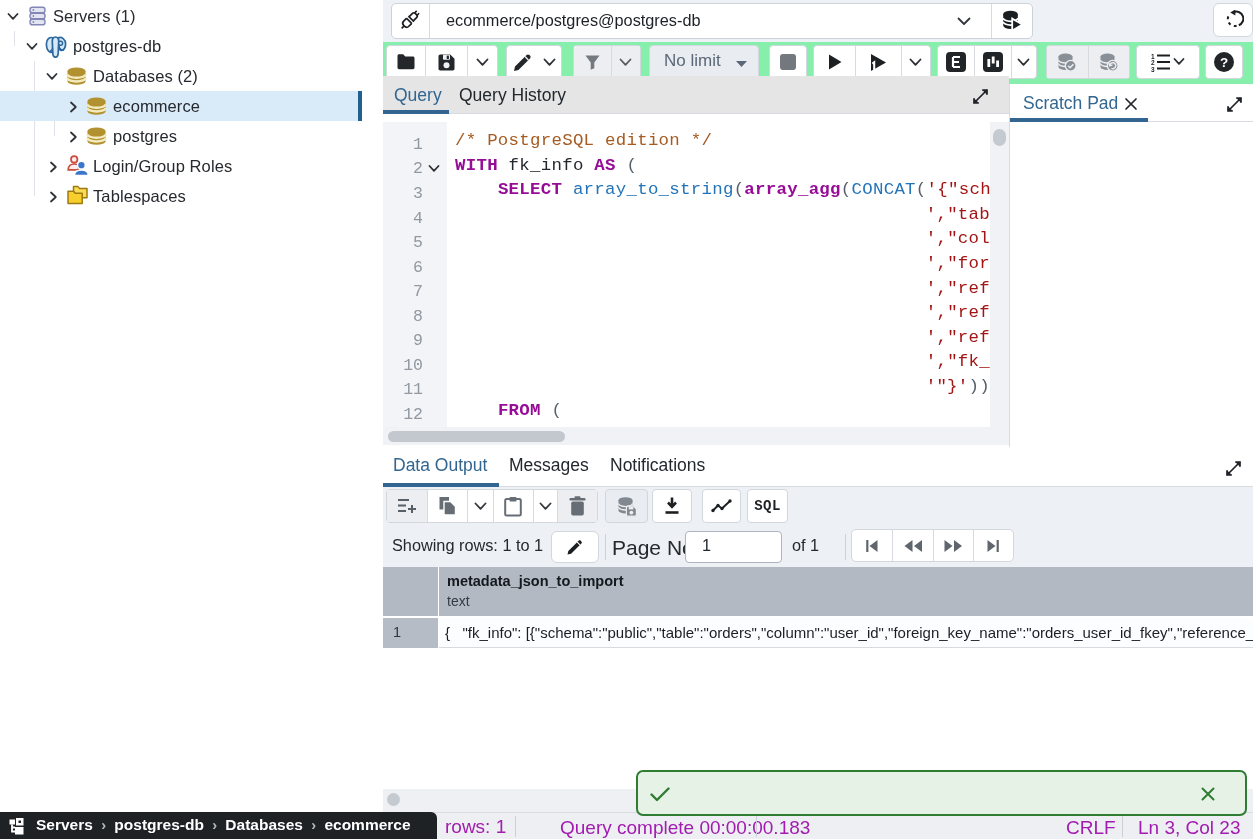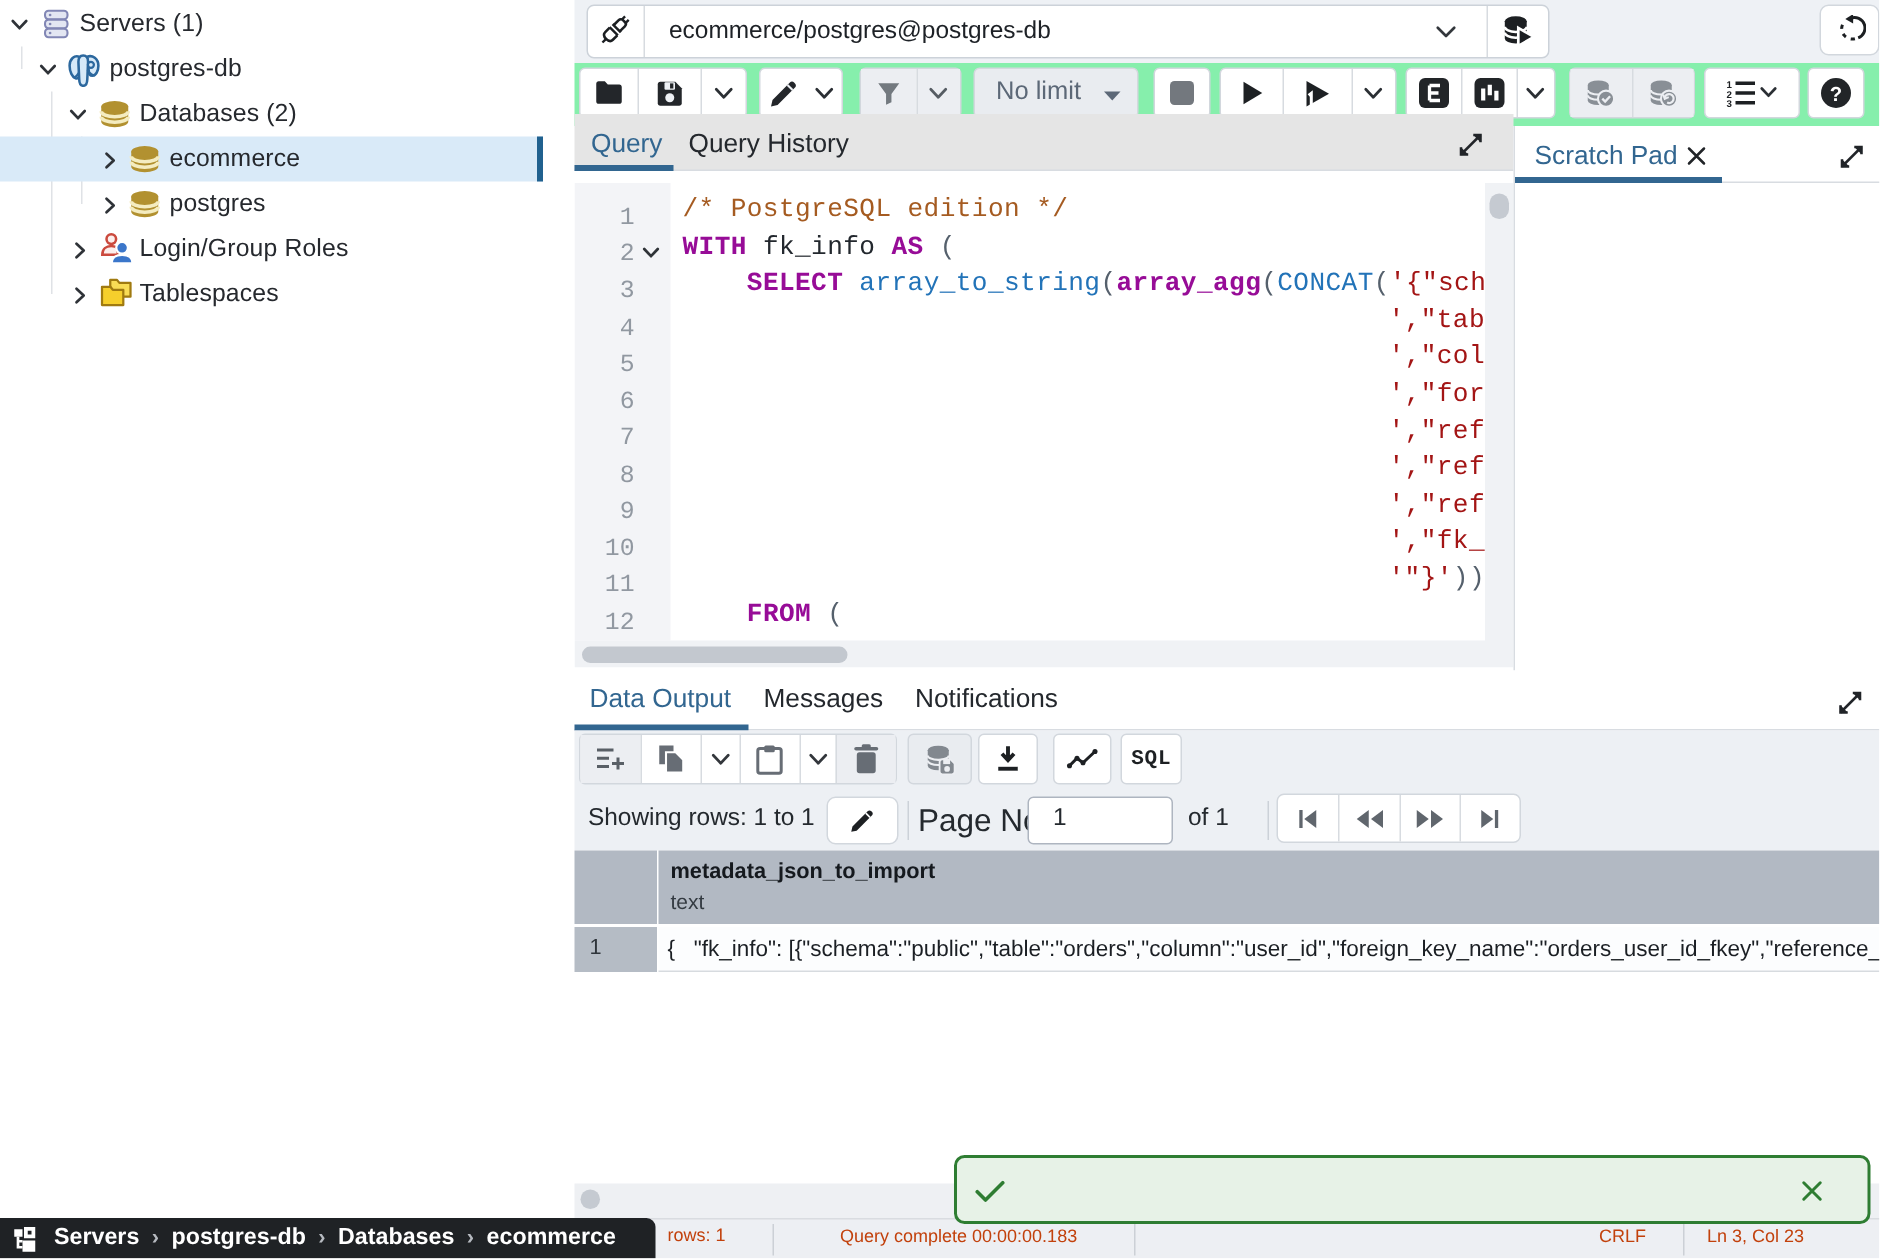--- a/index.html
+++ b/index.html
@@ -517,21 +517,21 @@
     <div class="abs" style="left:64px;top:146px;font-size:14px;color:#343b42;">text</div>
 
     <div class="abs" style="left:0;top:171px;width:55px;height:30px;background:#b5bcc5;"></div>
     <div class="abs" style="left:56px;top:171px;width:814px;height:30px;background:#fcfdfe;border-bottom:1px solid #d7dbdf;"></div>
     <div class="abs" style="left:10px;top:177px;font-size:14.5px;color:#2f353b;">1</div>
     <div class="abs" style="left:62px;top:177px;font-size:15px;color:#1b1f24;white-space:pre;">{   "fk_info": [{"schema":"public","table":"orders","column":"user_id","foreign_key_name":"orders_user_id_fkey","reference_s</div>
 
     <div class="abs" style="left:0;top:342px;width:870px;height:23px;background:#eef0f3;"></div>
     <div class="abs" style="left:4px;top:346px;width:13px;height:13px;background:#c5cad1;border-radius:50%;"></div>
   </div>
-  <div class="abs" id="statusbar" style="left:362px;top:812px;width:891px;height:27px;background:#edeff3;border-top:1px solid #d9dce0;font-size:12px;color:#c2410c;">
+  <div class="abs" id="statusbar" style="left:362px;top:812px;width:891px;height:27px;background:#edeff3;border-top:1px solid #d9dce0;font-size:19px;color:#a21caf;">
     <div class="abs" style="left:83px;top:3px;">rows: 1</div>
     <div class="abs" style="left:153px;top:3px;width:1px;height:21px;background:#ccd0d6;"></div>
     <div class="abs" style="left:170px;top:4px;margin-left:28px;">Query complete 00:00:00.183</div>
     <div class="abs" style="left:394px;top:3px;width:1px;height:21px;background:#ccd0d6;"></div>
     <div class="abs" style="left:704px;top:4px;">CRLF</div>
     <div class="abs" style="left:760px;top:3px;width:1px;height:21px;background:#ccd0d6;"></div>
     <div class="abs" style="left:776px;top:4px;">Ln 3, Col 23</div>
   </div>
   <div class="abs" id="crumb" style="left:0;top:812px;width:437px;height:27px;background:#1f2225;border-radius:0 6px 0 0;">
     <svg class="abs" style="left:9px;top:5px;" width="19" height="18" viewBox="0 0 19 18">

